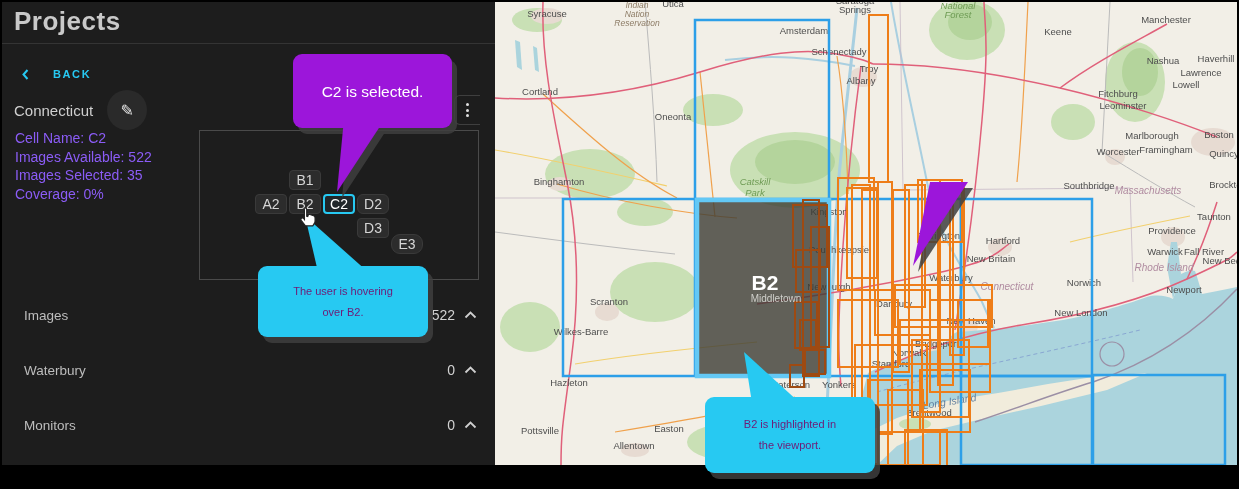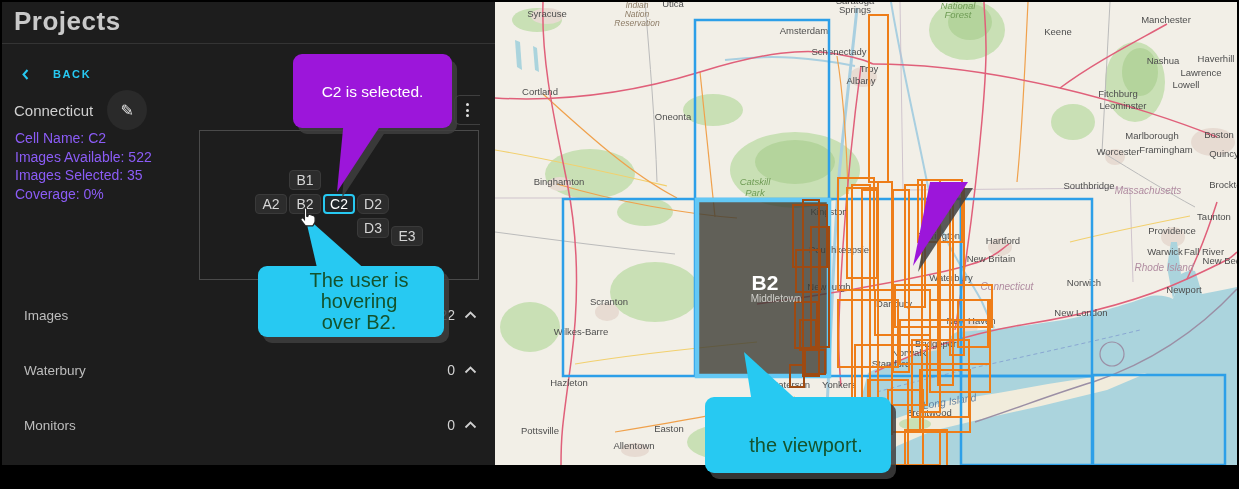--- a/index.html
+++ b/index.html
@@ -36,21 +36,21 @@
   .li{font-size:8.5px;font-style:italic;fill:#8d7c66;}
   .la{font-size:9.5px;font-style:italic;fill:#6f9c55;}
   .ls{font-size:10px;font-style:italic;fill:#b08ba0;}
   .lw{font-size:10.5px;font-style:italic;fill:#64819f;}
   .ld{font-size:10px;fill:#cfcfca;}
   .lt{font-size:21px;font-weight:bold;fill:#ffffff;}
   
   .callout{position:absolute;filter:drop-shadow(5px 6px 0 rgba(62,62,62,.85));}
   .bubble{position:absolute;display:flex;align-items:center;justify-content:center;text-align:center;border-radius:9px;}
   .bubble.purple{background:var(--purple);color:#fff;font-size:15.5px;line-height:19px;}
-  .bubble.cyan{background:var(--accent);color:#14532d;font-size:20px;line-height:21px;padding-left:16px;}
+  .bubble.cyan{background:var(--accent);color:#701a75;font-size:11px;line-height:21px;}
   .tail{position:absolute;left:0;top:0;overflow:visible;}
   .tp{fill:var(--purple);} .tc{fill:var(--accent);}
   .botband{position:absolute;left:0;top:465px;width:1239px;height:24px;background:#000;}
   .cursor{position:absolute;z-index:40;}
 </style>
 </head>
 <body>
 
 <div id="app" style="--accent: #27c9f2; --purple: #9c16da; --cellblue: #2d9fe8; --orange: #ee7d18; --dimorange: #9e4a12; --hlborder: #63c8f5;">
 
@@ -86,21 +86,21 @@
     </div>
 
     <div class="mini-panel"></div>
     <div id="minimap-buttons">
         <div class="cellbtn" style="left: 287px; top: 168px;">B1</div>
         <div class="cellbtn" style="left: 253px; top: 192px;">A2</div>
         <div class="cellbtn" style="left: 287px; top: 192px;">B2</div>
         <div class="cellbtn sel" style="left: 321px; top: 192px;">C2</div>
         <div class="cellbtn" style="left: 355px; top: 192px; border-radius: 6px;">D2</div>
         <div class="cellbtn" style="left: 355px; top: 216px;">D3</div>
-        <div class="cellbtn" style="left: 389px; top: 224px;">E3</div>
+        <div class="cellbtn" style="left: 389px; top: 232px; border-radius: 9px;">E3</div>
       </div>
 
     <div class="sec-row" style="top:302px">
       <span class="sec-label">Images</span>
       <span class="sec-count">522</span>
       <svg class="sec-chev" width="13" height="8">
           <polyline points="1.5,6.5 6.5,1.5 11.5,6.5" fill="none" stroke="#cfcfcf" stroke-width="1.8"></polyline>
         </svg>
     </div>
     <div class="sec-row" style="top:357px">
@@ -359,21 +359,21 @@
     <svg class="tail" width="170" height="160">
         <polygon class="tp" points="62,72 100,72 45,156"></polygon>
       </svg>
   </div>
 
   <div class="callout" style="left:705px;top:350px;width:175px;height:126px;">
     <svg class="tail" width="175" height="126">
         <polygon class="tc" points="47,53 95,53 39,2"></polygon>
       </svg>
     <div class="bubble cyan" style="left:0;top:47px;width:170px;height:76px;">
-      <div><br><span>the viewport.</span></div>
+      <div><span>B2 is highlighted in</span><br><span>the viewport.</span></div>
     </div>
   </div>
 
   <svg class="cursor" style="left:296px;top:206px;" width="22" height="24" viewBox="0 0 24 26">
     <path d="M10 2c1 0 1.7.8 1.7 1.8v7.4l1.1.2.4-1.2c.3-.9 1.2-1.3 2-1l4 1.4c1 .4 1.6 1.3 1.6 2.3v3.5c0 .7-.2 1.3-.5 1.9l-2 3.2h-8l-4.6-5.8c-.6-.8-.5-1.9.3-2.5.7-.5 1.7-.4 2.3.3l.9 1.1V3.8C8.3 2.8 9 2 10 2z" fill="#ffffff" stroke="#222222" stroke-width="1.3"></path>
   </svg>
 
 </div>
 
 </body></html>

